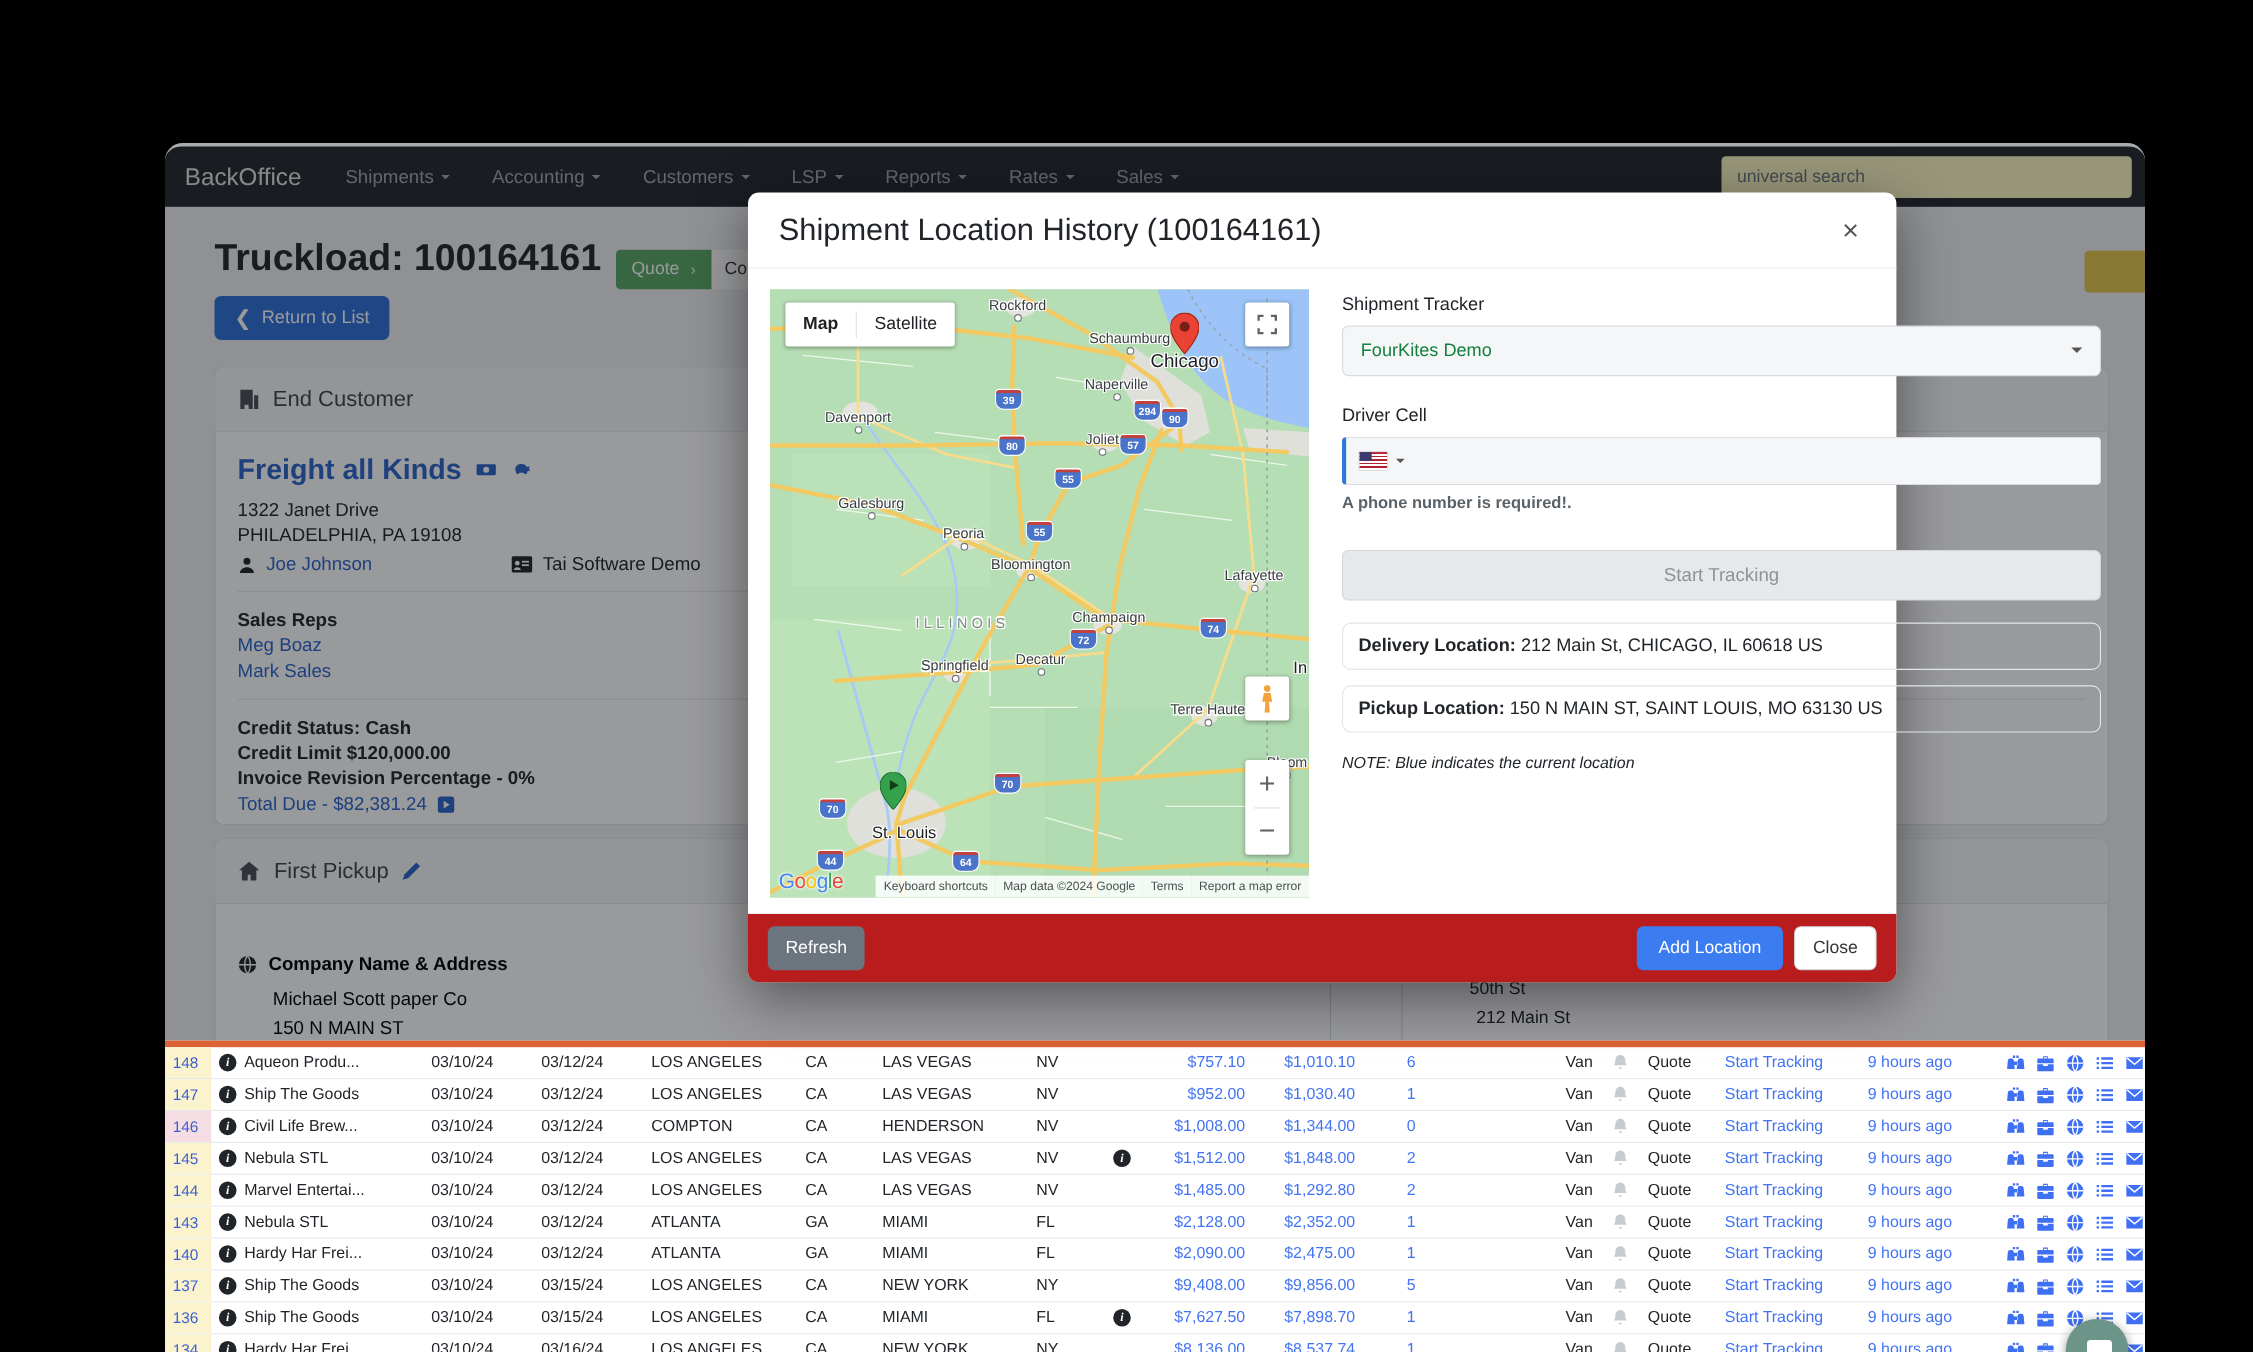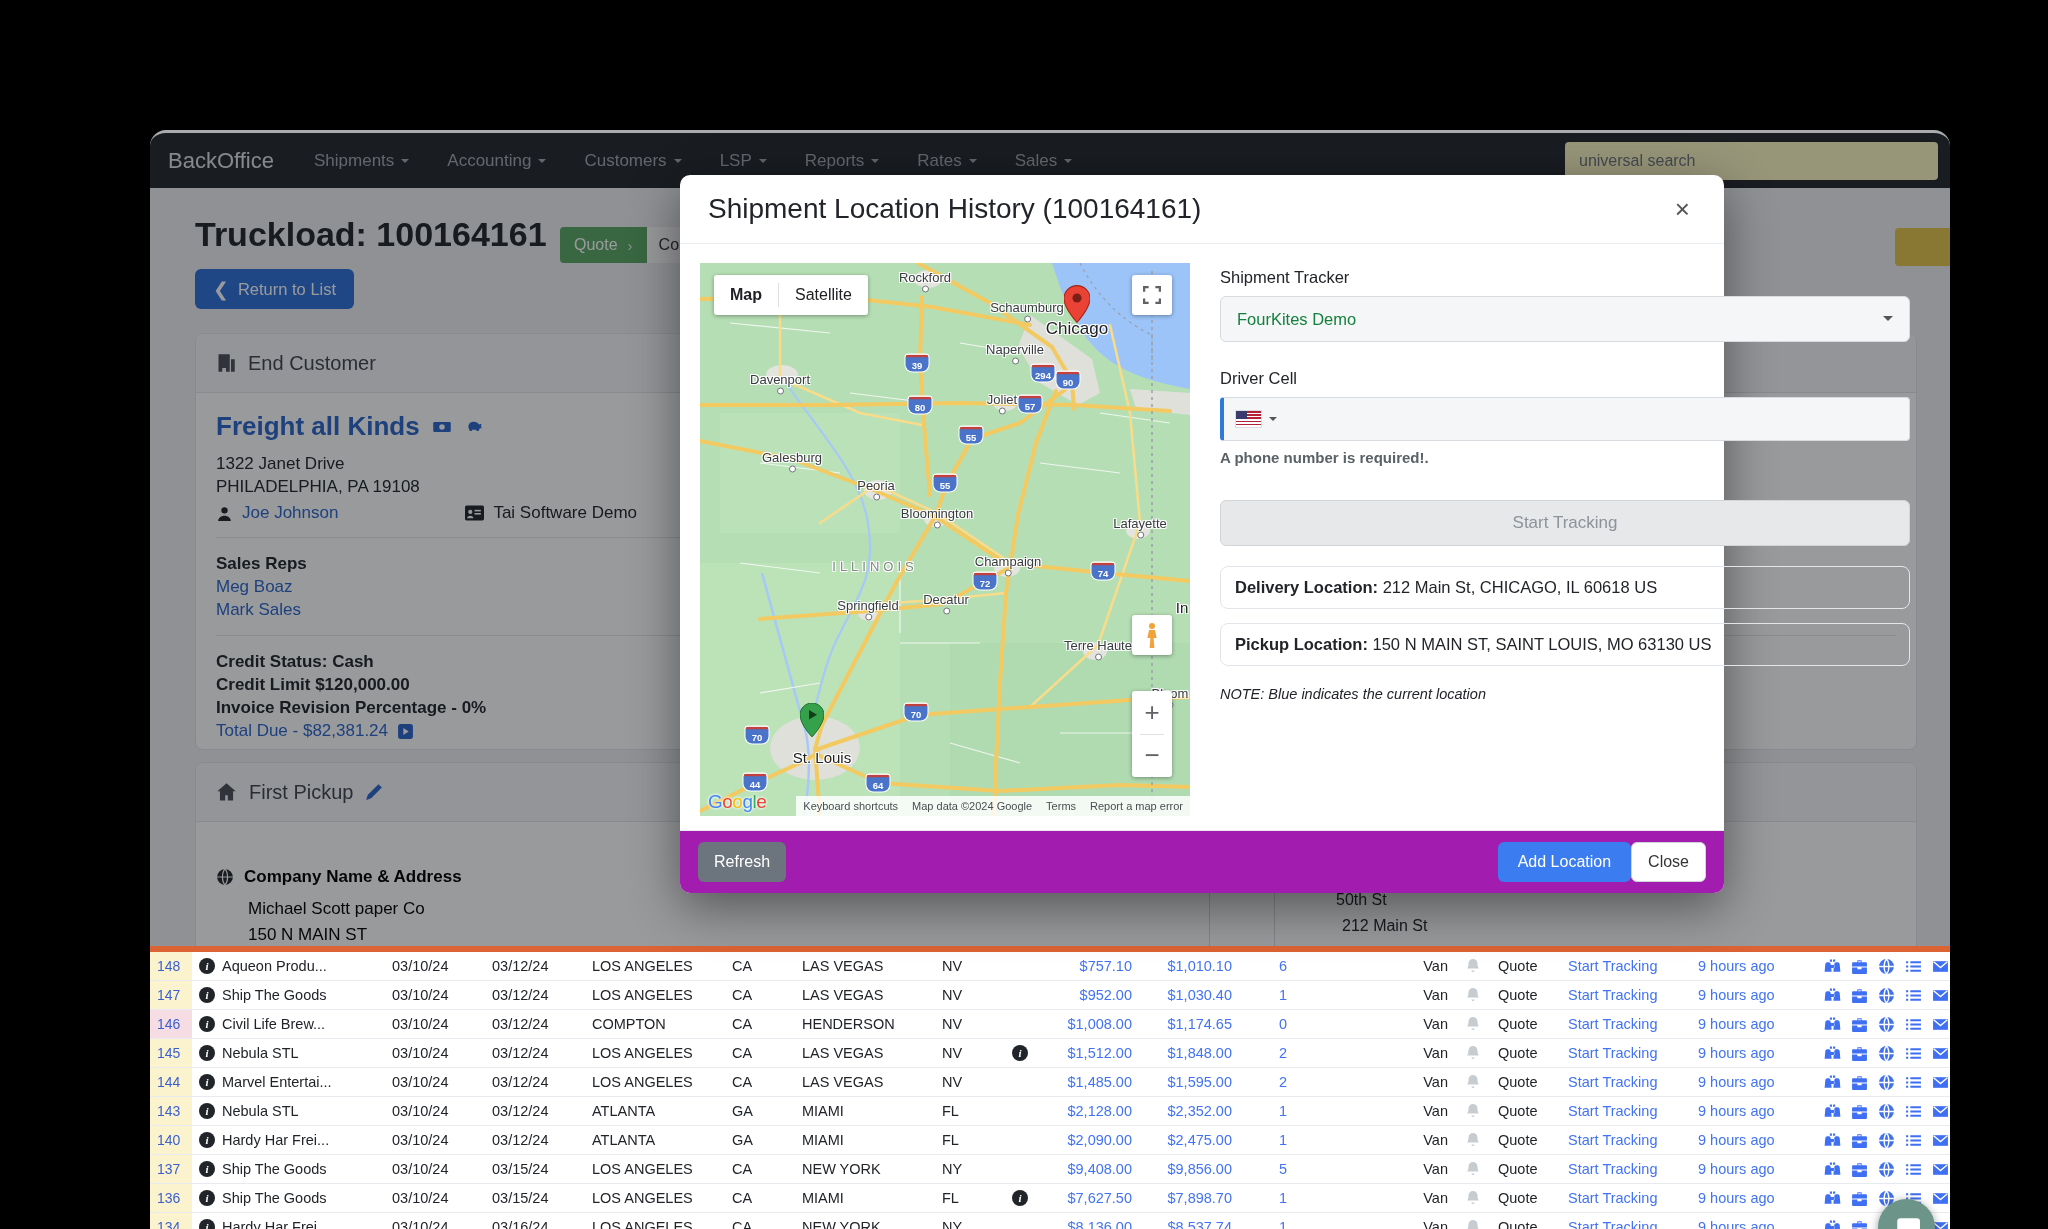--- a/index.html
+++ b/index.html
@@ -70,21 +70,21 @@
   .acticon{width:17px;height:17px;display:inline-flex;cursor:pointer;}
   .acticon svg{width:100%;height:100%;fill:#3f6ff2;}
   .bell svg{width:16px;height:16px;fill:#c7ccd1;}
   
   .modal{position:absolute;left:530px;top:42px;width:1044px;height:718px;background:#fff;border-radius:10px;
     z-index:60;box-shadow:0 14px 50px rgba(0,0,0,.45);}
   .m-head{height:68px;border-bottom:1px solid #e9ecef;display:flex;align-items:center;padding:0 28px;}
   .m-title{font-size:28px;font-weight:500;color:#212529;}
   .m-close{margin-left:auto;font-size:26px;color:#555;background:none;border:none;cursor:pointer;line-height:1;}
   .m-foot{position:absolute;left:0;right:0;bottom:0;height:62px;border-top:1px solid #e9ecef;display:flex;
-    align-items:center;padding:0 18px;background:#a21caf;border-radius:0 0 10px 10px;}
+    align-items:center;padding:0 18px;background:#b91c1c;border-radius:0 0 10px 10px;gap:10px;}
   .btn{border-radius:6px;font-size:16px;border:none;cursor:pointer;height:40px;padding:0 16px;}
   .btn-gray{background:#6c757d;color:#fff;}
   .btn-blue{background:#3b7cf0;color:#fff;margin-left:auto;padding:0 20px;}
   .btn-light{background:#fff;color:#333;border:1px solid #ced4da;}
   
   .rpanel{position:absolute;left:540px;top:88px;width:690px;}
   .flabel{font-size:16.5px;color:#212529;margin:5px 0 9px;}
   .fselect{height:44px;background:#f5f6f7;border:1px solid #d7dbdf;border-radius:6px;display:flex;
     align-items:center;padding:0 16px;font-size:16.5px;color:#15803d;position:relative;cursor:pointer;}
   .fselect .caret2{position:absolute;right:16px;width:0;height:0;border:5px solid transparent;border-top-color:#555;top:19px;}
@@ -394,21 +394,21 @@
       <span>03/10/24</span>
       <span>03/12/24</span>
       <span>COMPTON</span>
       <span>CA</span>
       <span>HENDERSON</span>
       <span>NV</span>
       <span class="c-ctr">
             <span class="info-i c-i2"></span>
           </span>
       <span class="c-r">$1,008.00</span>
-      <span class="c-r">$1,174.65</span>
+      <span class="c-r">$1,344.00</span>
       <span class="c-q">0</span>
       <span class="c-mode">Van</span>
       <span class="c-ctr bell">
             <svg viewBox="0 0 16 16">
               <path d="M8 1a4.5 4.5 0 0 0-4.5 4.5c0 4-1.5 5-1.5 5h12s-1.5-1-1.5-5A4.5 4.5 0 0 0 8 1zM6.5 12.5a1.5 1.5 0 0 0 3 0z"></path>
             </svg>
           </span>
       <span>Quote</span>
       <span class="c-link">Start Tracking</span>
       <span class="c-link">9 hours ago</span>
@@ -508,21 +508,21 @@
       <span>03/10/24</span>
       <span>03/12/24</span>
       <span>LOS ANGELES</span>
       <span>CA</span>
       <span>LAS VEGAS</span>
       <span>NV</span>
       <span class="c-ctr">
             <span class="info-i c-i2"></span>
           </span>
       <span class="c-r">$1,485.00</span>
-      <span class="c-r">$1,595.00</span>
+      <span class="c-r">$1,292.80</span>
       <span class="c-q">2</span>
       <span class="c-mode">Van</span>
       <span class="c-ctr bell">
             <svg viewBox="0 0 16 16">
               <path d="M8 1a4.5 4.5 0 0 0-4.5 4.5c0 4-1.5 5-1.5 5h12s-1.5-1-1.5-5A4.5 4.5 0 0 0 8 1zM6.5 12.5a1.5 1.5 0 0 0 3 0z"></path>
             </svg>
           </span>
       <span>Quote</span>
       <span class="c-link">Start Tracking</span>
       <span class="c-link">9 hours ago</span>

